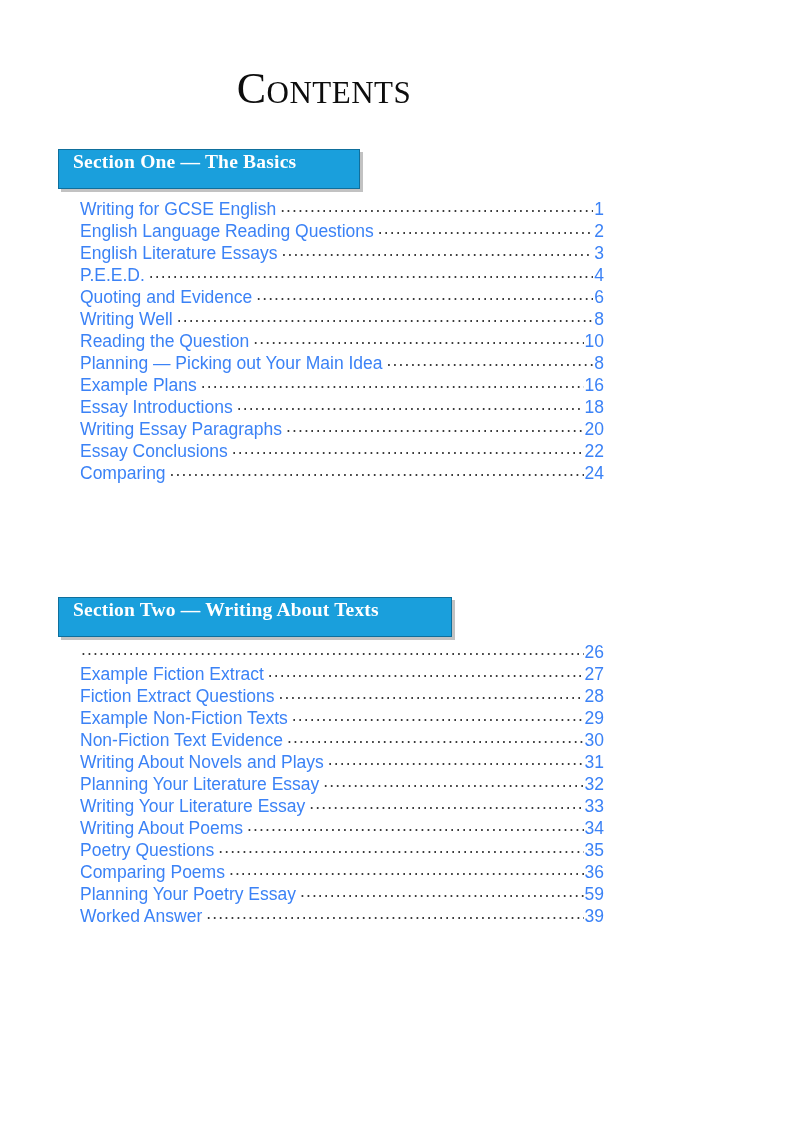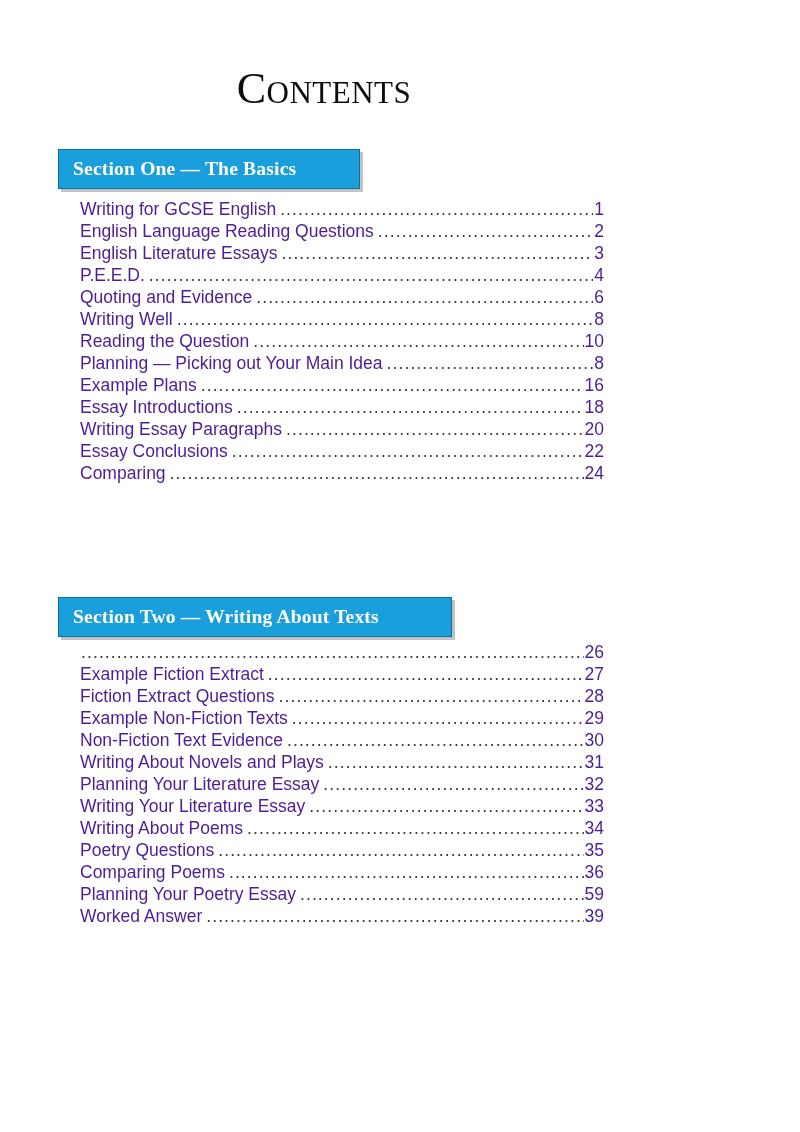--- a/index.html
+++ b/index.html
@@ -41,21 +41,21 @@
   
   .section-bar {
     position: absolute;
     height: 40px;
     box-sizing: border-box;
     background: #1a9fdc;
     border: 1px solid #0f6f9c;
     box-shadow: 3px 3px 0 rgba(120,120,120,0.45);
     display: flex;
     align-items: flex-start;
-    padding: 8px 14px;
+    padding: 1px 14px;
   }
   .section-bar .section-label {
     font-family: "Liberation Serif", serif;
     font-weight: bold;
     font-size: 19.5px;
     color: #ffffff;
     white-space: nowrap;
     letter-spacing: 0.2px;
   }
 
@@ -69,25 +69,25 @@
     width: 524px;
     list-style: none;
     margin: 0;
     padding: 0;
   }
   #section-one-list { top: 198px; }
   #section-two-list { top: 641px; }
 
   .toc-row {
     display: flex;
-    align-items: center;
+    align-items: flex-start;
     font-size: 17.5px;
     line-height: 22px;
     height: 22px;
-    color: #4c1d95;
+    color: #3b82f6;
     white-space: nowrap;
   }
   .toc-title {
     flex: 0 0 auto;
     padding-right: 3px;
   }
   .toc-leader {
     flex: 1 1 auto;
     overflow: hidden;
     position: relative;

